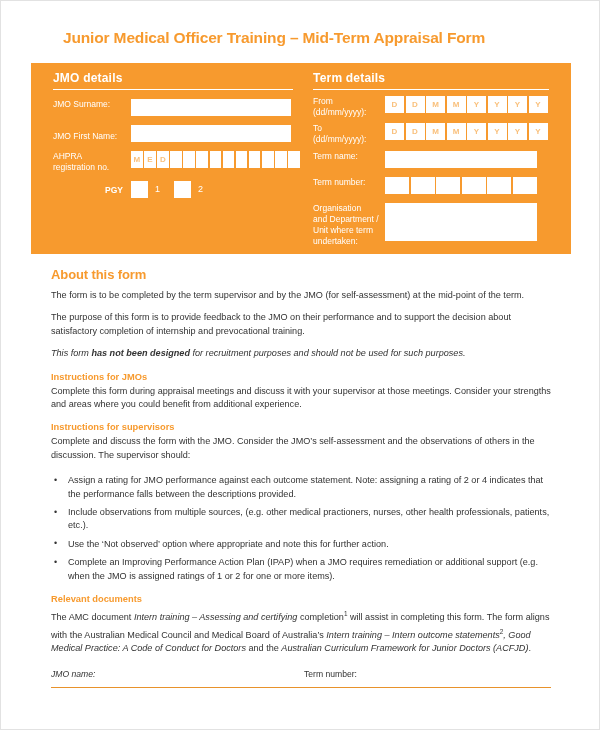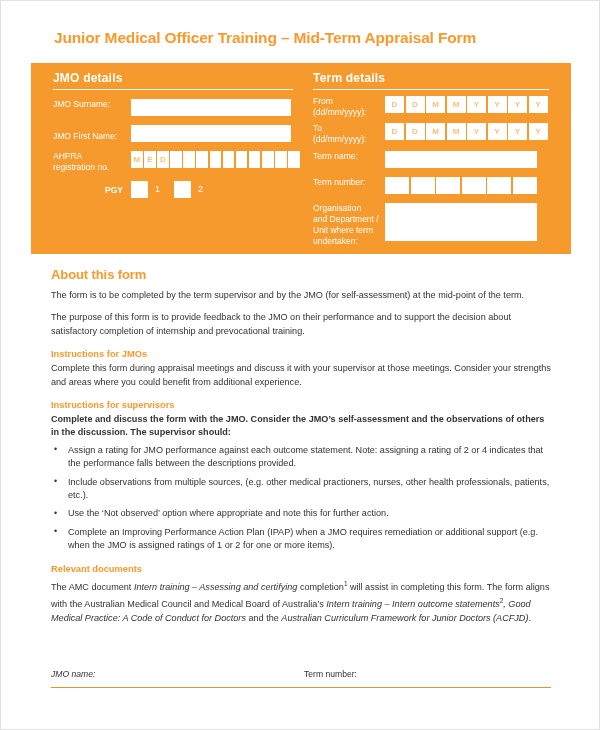--- a/index.html
+++ b/index.html
@@ -19,21 +19,21 @@
     height: 730px;
     box-sizing: border-box;
     background: #ffffff;
     border: 1px solid #e2e2e2;
     overflow: hidden;
   }
 
   
   .doc-title {
     position: absolute;
-    left: 53px;
+    left: 62px;
     top: 28px;
     font-size: 15.5px;
     font-weight: bold;
     color: #F79A2E;
     letter-spacing: -0.15px;
     white-space: nowrap;
   }
 
   
   .details-band {
@@ -167,21 +167,21 @@
     font-size: 9.3px;
     font-weight: bold;
     color: #F79A2E;
   }
   p.body {
     margin: 0 0 9px 0;
     font-size: 9.1px;
     line-height: 13.4px;
     color: #333333;
   }
-  p.body.tight { margin-bottom: 4px; font-weight: bold; }
+  p.body.tight { margin-bottom: 12px; }
   p.ital {
     font-style: italic;
   }
   p.ital b { font-style: italic; font-weight: bold; }
 
   ul.bullets {
     margin: 4px 0 0 0;
     padding: 0;
     list-style: none;
   }
@@ -362,20 +362,21 @@
       <div class="fbox box-org"></div>
     </div>
 
   </div>
 
   <div class="content">
 
     <h2 class="sec-title">About this form</h2>
     <p class="body">The form is to be completed by the term supervisor and by the JMO (for self-assessment) at the mid-point of the term.</p>
     <p class="body">The purpose of this form is to provide feedback to the JMO on their performance and to support the decision about satisfactory completion of internship and prevocational training.</p>
+    <p class="body ital"><span>This form </span><b>has not been designed</b><span> for recruitment purposes and should not be used for such purposes.</span></p>
 
     <h3 class="sub-title">Instructions for JMOs</h3>
     <p class="body">Complete this form during appraisal meetings and discuss it with your supervisor at those meetings. Consider your strengths and areas where you could benefit from additional experience.</p>
 
     <h3 class="sub-title">Instructions for supervisors</h3>
     <p class="body tight">Complete and discuss the form with the JMO. Consider the JMO’s self-assessment and the observations of others in the discussion. The supervisor should:</p>
     <ul class="bullets" id="supervisor-bullets">
         <li>Assign a rating for JMO performance against each outcome statement. Note: assigning a rating of 2 or 4 indicates that the performance falls between the descriptions provided.</li>
         <li>Include observations from multiple sources, (e.g. other medical practioners, nurses, other health professionals, patients, etc.).</li>
         <li>Use the ‘Not observed’ option where appropriate and note this for further action.</li>

